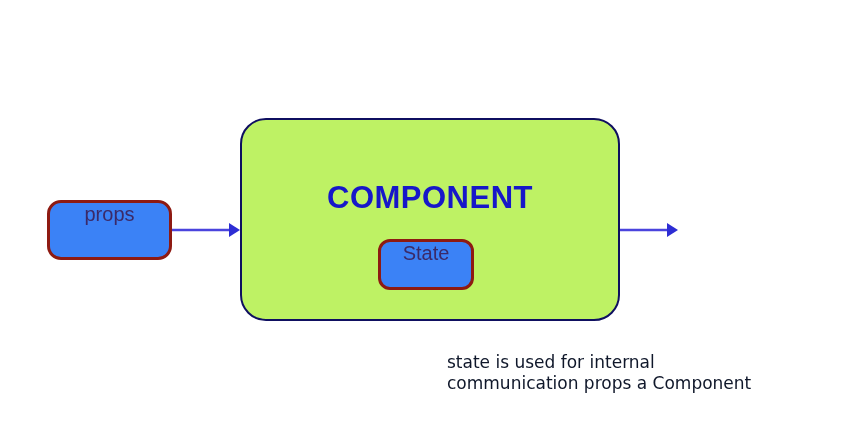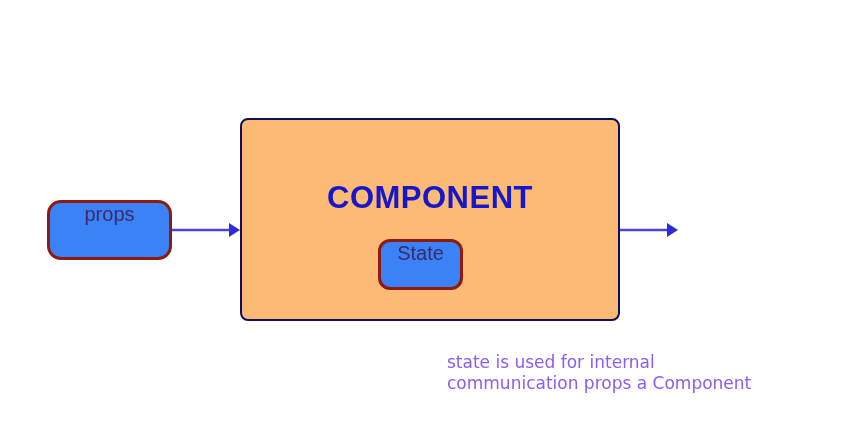--- a/index.html
+++ b/index.html
@@ -20,29 +20,29 @@
     background: #3b82f6;
     color: #3b2a68;
     font-size: 20px;
   }
   .red-box {
     border: 3px solid #8e1a12;
     border-radius: 14px;
   }
   #props-box  { left: 47px;  top: 200px; width: 125px; height: 60px; }
   #dom-box    { left: 678px; top: 200px; width: 123px; height: 60px; border-radius: 12px; }
-  #state-box  { left: 378px; top: 239px; width: 85px; height: 51px; border-radius: 12px; border-width: 3.5px; }
+  #state-box  { left: 378px; top: 239px; width: 96px; height: 51px; border-radius: 12px; border-width: 3.5px; }
 
   #component-box {
     position: absolute;
     left: 240px; top: 118px;
     width: 380px; height: 203px;
-    background: #fdba74;
+    background: #bef264;
     border: 2.5px solid #0f0f60;
-    border-radius: 8px;
+    border-radius: 26px;
   }
   #component-title {
     position: absolute;
     left: 0; top: 60px;
     width: 100%;
     text-align: center;
     font-size: 31px;
     font-weight: bold;
     letter-spacing: 0.5px;
     color: #1717c9;
@@ -51,21 +51,21 @@
   .arrow-svg { position: absolute; overflow: visible; }
   #arrow-props { left: 171px; top: 219px; }
   #arrow-dom   { left: 619px; top: 219px; }
 
   #caption {
     position: absolute;
     left: 447px; top: 352px;
     font-family: "DejaVu Sans", sans-serif;
     font-size: 17px;
     line-height: 21px;
-    color: #8b5cf6;
+    color: #0f172a;
     white-space: nowrap;
   }
 </style>
 </head>
 <body>
 
 <div class="stage">
 
   <div class="node red-box" id="props-box">
     <span>props</span>

